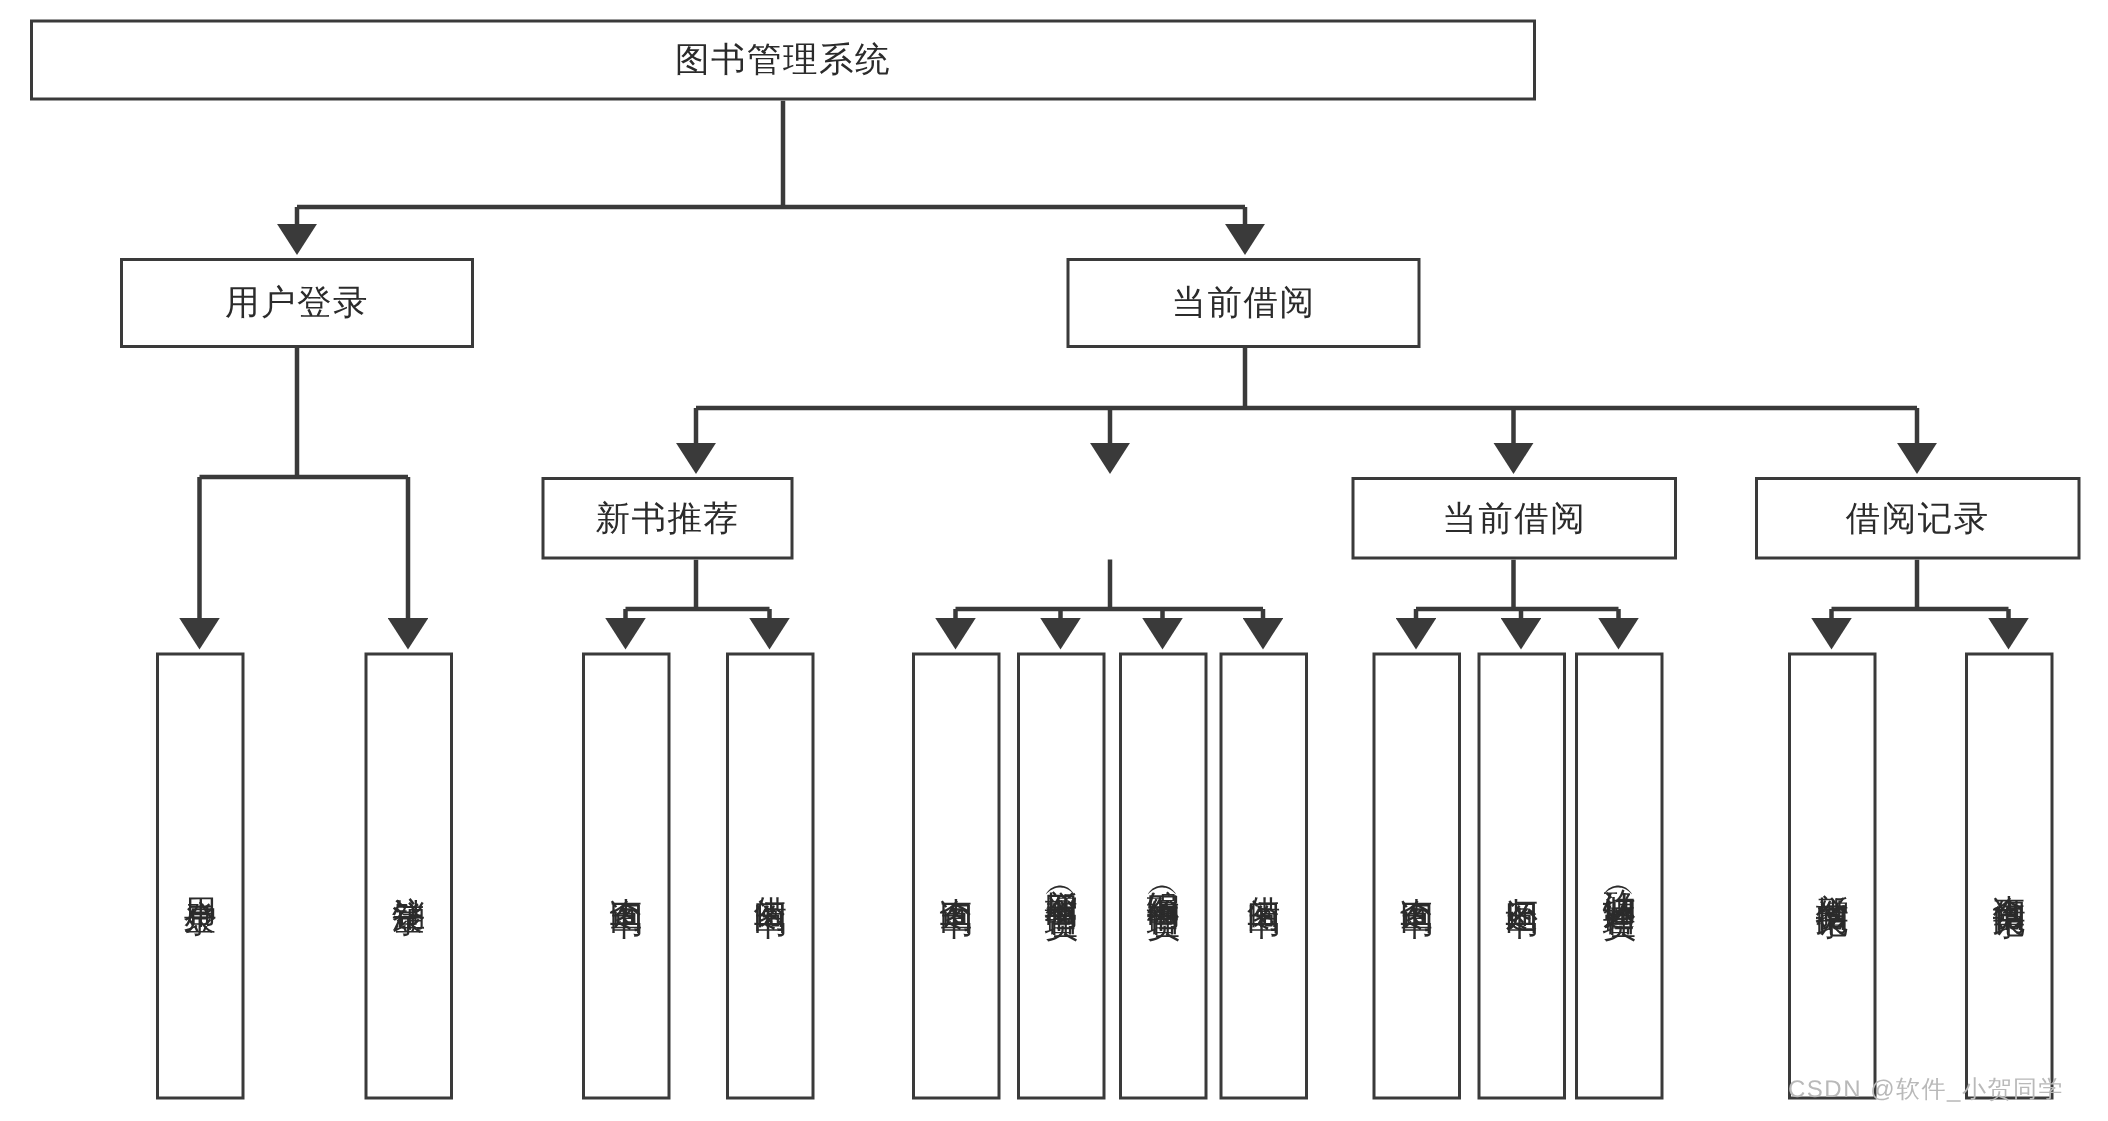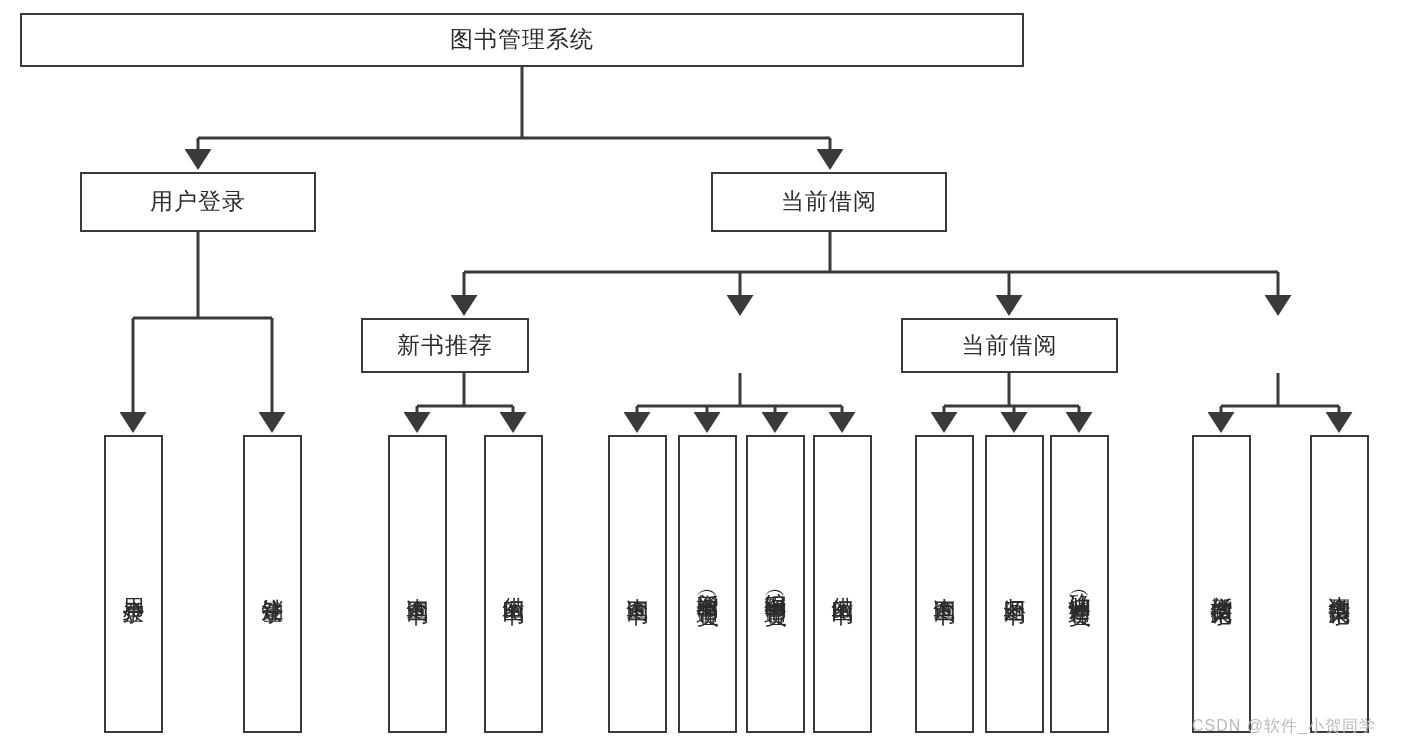--- a/index.html
+++ b/index.html
@@ -130,20 +130,23 @@
   <div class="node horiz" style="left: 711px; top: 172px; width: 236px; height: 60px; border-color: rgb(58, 58, 58); background: rgb(255, 255, 255); color: rgb(43, 43, 43);">
     <span>当前借阅</span>
   </div>
 
   <div class="node horiz" style="left: 361px; top: 318px; width: 168px; height: 55px; border-color: rgb(58, 58, 58); background: rgb(255, 255, 255); color: rgb(43, 43, 43);">
     <span>新书推荐</span>
   </div>
   <div class="node horiz" style="left: 901px; top: 318px; width: 217px; height: 55px; border-color: rgb(58, 58, 58); background: rgb(255, 255, 255); color: rgb(43, 43, 43);">
     <span>当前借阅</span>
   </div>
+  <div class="node horiz" style="left: 1170px; top: 318px; width: 217px; height: 55px; border-color: rgb(58, 58, 58); background: rgb(255, 255, 255); color: rgb(43, 43, 43);">
+    <span>借阅记录</span>
+  </div>
 
   <div class="node vert" style="left: 104px; top: 435px; width: 59px; height: 298px; border-color: rgb(58, 58, 58); background: rgb(255, 255, 255); color: rgb(43, 43, 43);">
     <span class="vtext">用户登录</span>
   </div>
   <div class="node vert" style="left: 243px; top: 435px; width: 59px; height: 298px; border-color: rgb(58, 58, 58); background: rgb(255, 255, 255); color: rgb(43, 43, 43);">
     <span class="vtext">注销登录</span>
   </div>
   <div class="node vert" style="left: 388px; top: 435px; width: 59px; height: 298px; border-color: rgb(58, 58, 58); background: rgb(255, 255, 255); color: rgb(43, 43, 43);">
     <span class="vtext">查询图书</span>
   </div>

